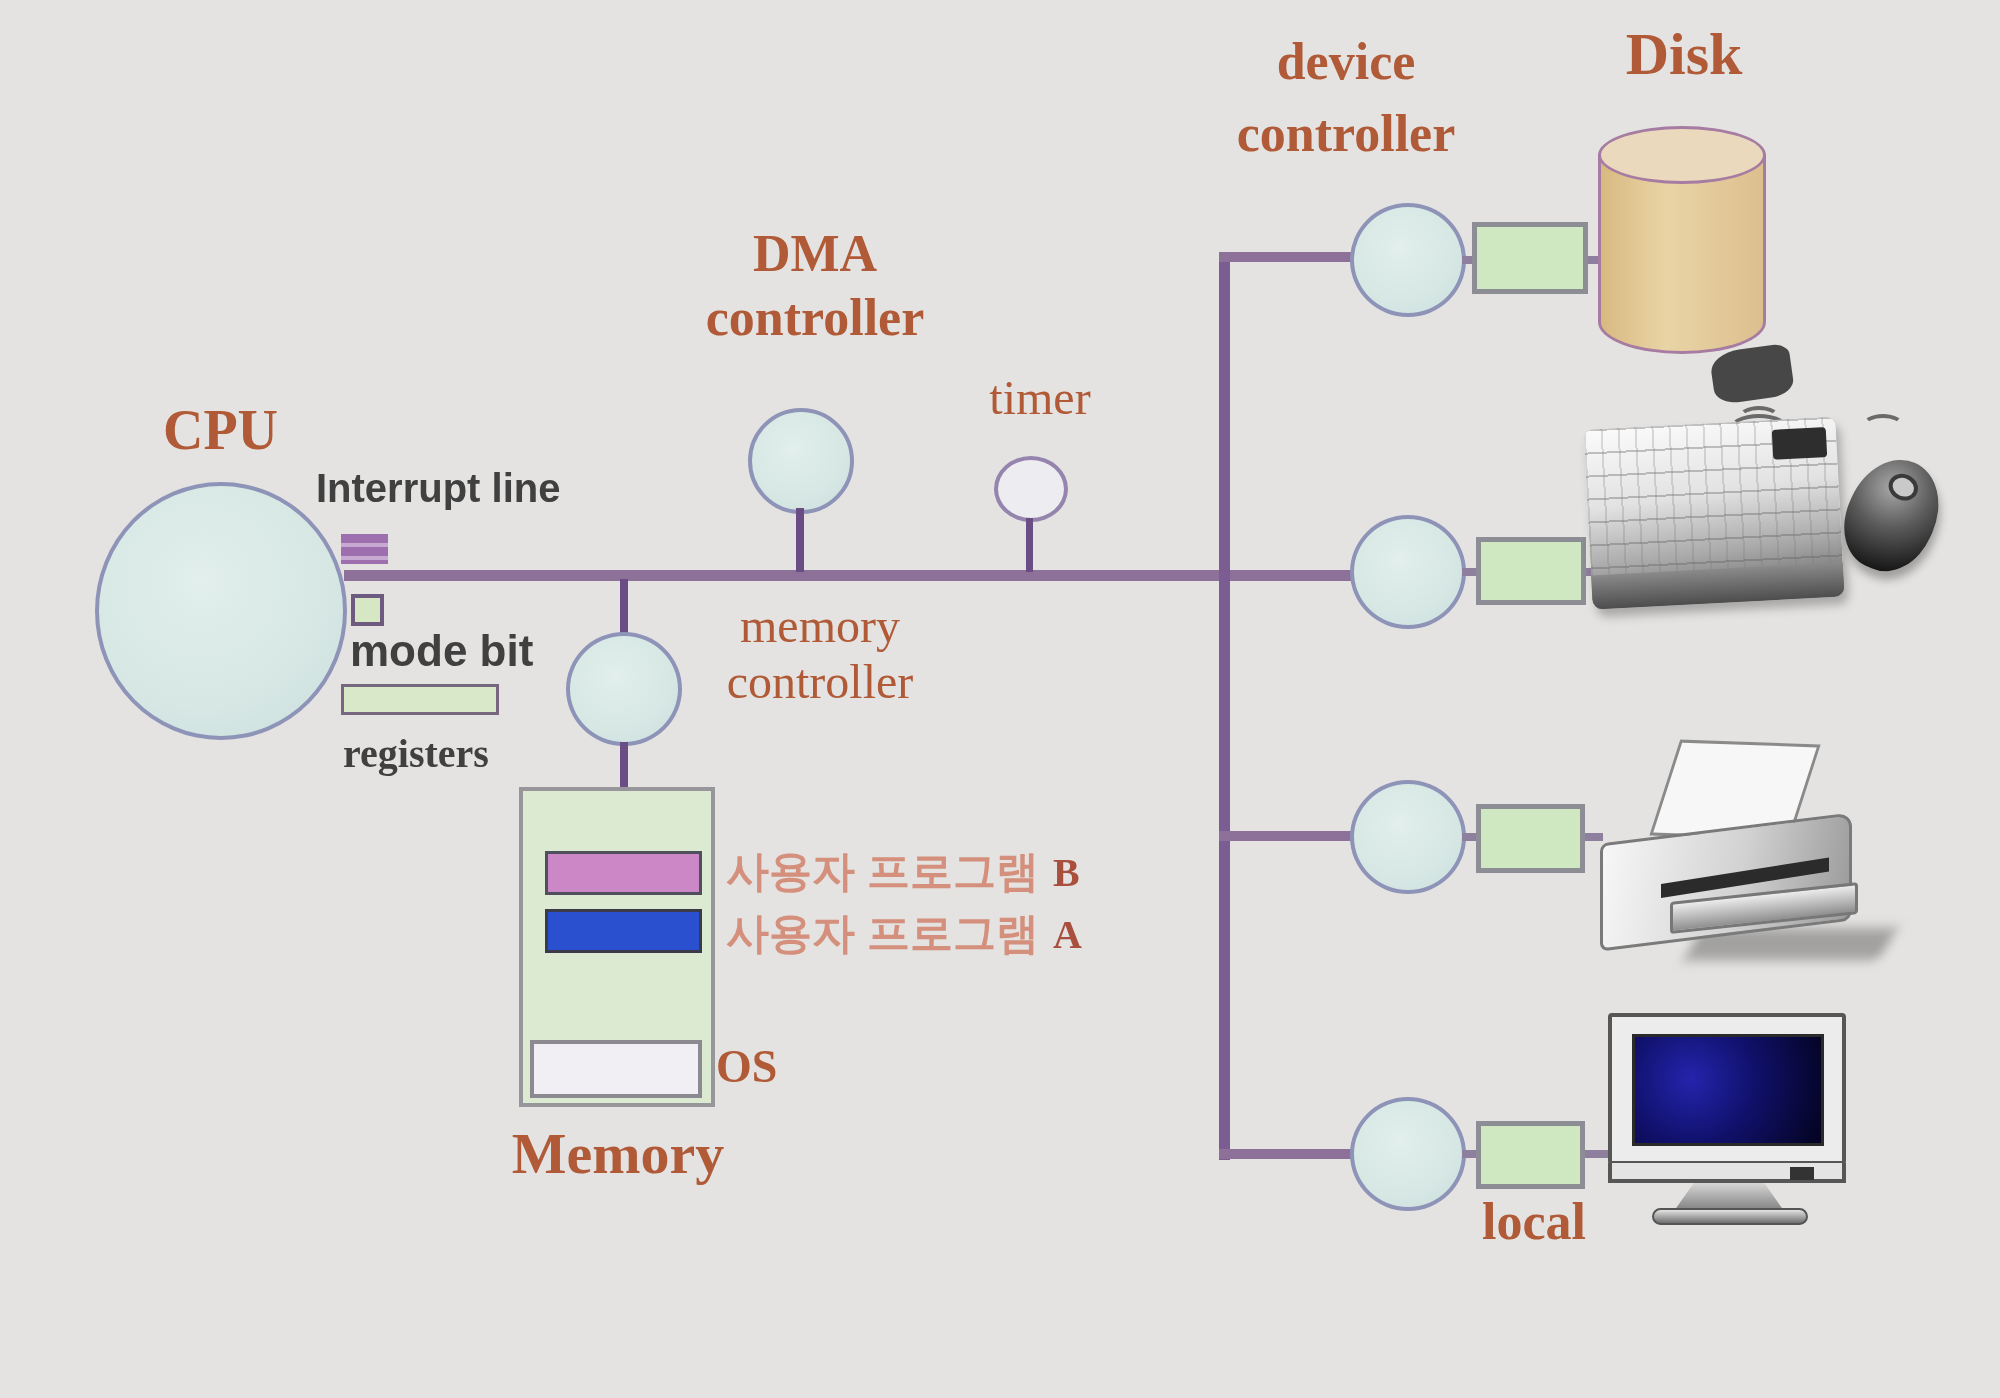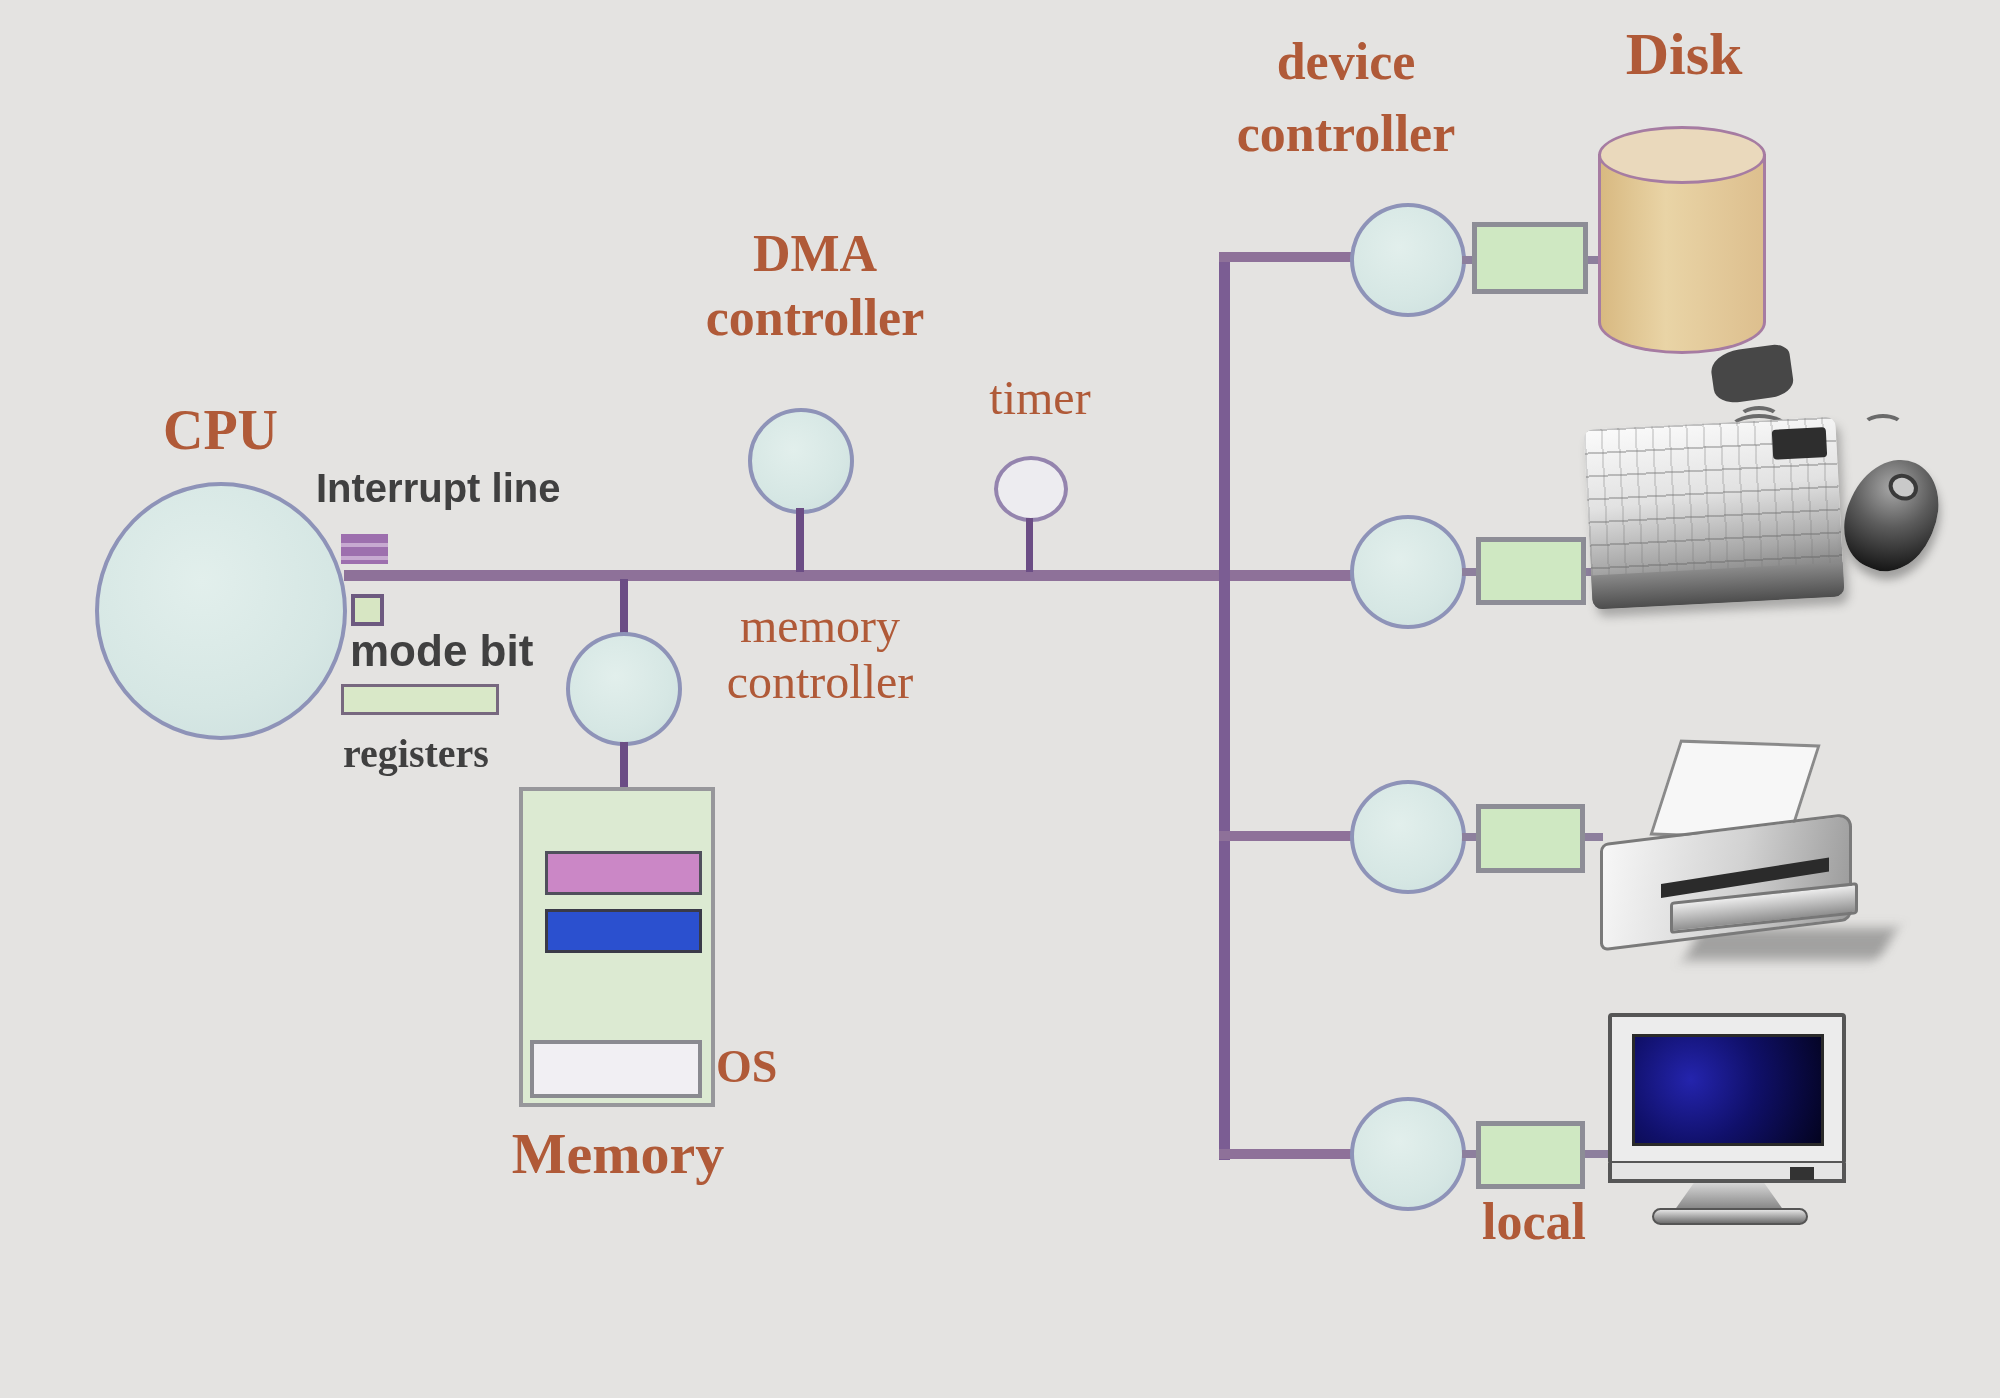--- a/index.html
+++ b/index.html
@@ -155,20 +155,26 @@
     <div>memory</div>
     <div>controller</div>
   </div>
 
   <div class="abs memory-box"></div>
   <div class="abs progB-bar"></div>
   <div class="abs progA-bar"></div>
   <div class="abs os-box"></div>
   <div class="abs serif-lbl os-label">OS</div>
   <div class="abs serif-lbl memory-label">Memory</div>
+  <div class="abs prog-lbl progB-label">
+    <span>사용자 프로그램</span><span class="prog-id">B</span>
+  </div>
+  <div class="abs prog-lbl progA-label">
+    <span>사용자 프로그램</span><span class="prog-id">A</span>
+  </div>
 
   <div class="abs serif-lbl dc-label">
     <div>device</div>
     <div>controller</div>
   </div>
 
   <div class="abs circle dc-circle dc1"></div>
   <div class="abs circle dc-circle dc2"></div>
   <div class="abs circle dc-circle dc3"></div>
   <div class="abs circle dc-circle dc4"></div>

